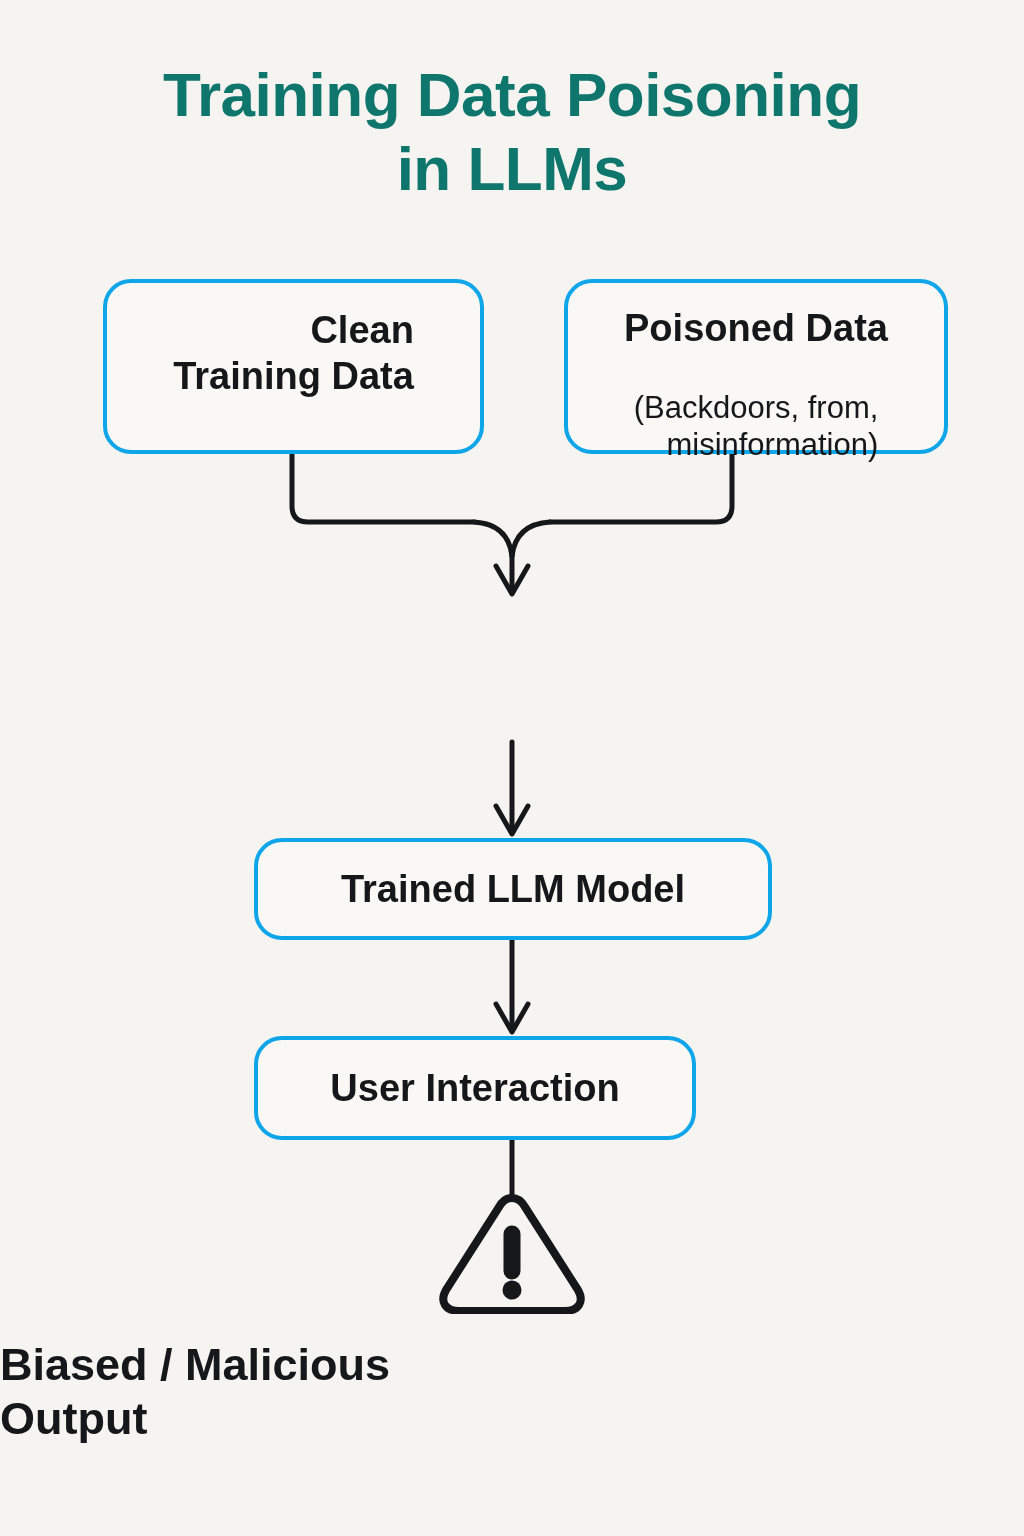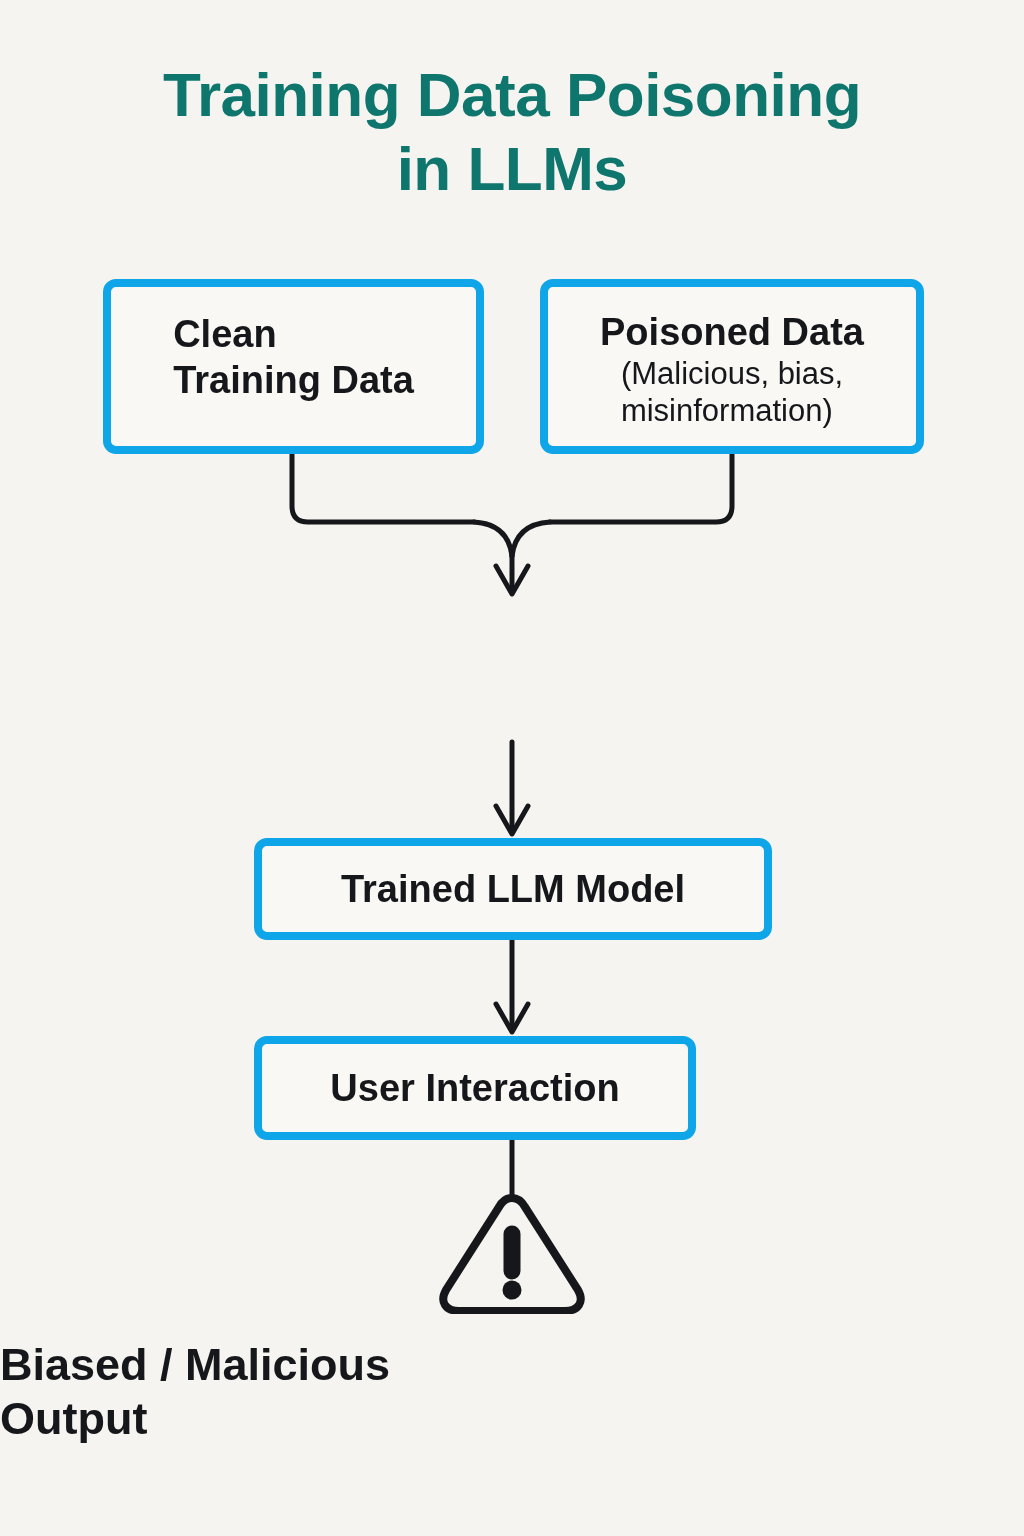--- a/index.html
+++ b/index.html
@@ -38,27 +38,27 @@
     font-weight: bold;
     letter-spacing: -0.5px;
     color: #0f766e;
     white-space: pre-line;
   }
 
   .node {
     position: absolute;
     box-sizing: border-box;
     background: #faf8f5;
-    border: 8px solid #0ea5e9;
-    border-radius: 13px;
+    border: 4px solid #0ea5e9;
+    border-radius: 28px;
     display: flex;
     flex-direction: column;
     align-items: center;
     justify-content: center;
-    text-align: left;
+    text-align: right;
     color: #15171a;
     padding: 4px 10px;
   }
   .node .ttl {
     font-size: 38px;
     line-height: 46px;
     font-weight: bold;
     white-space: pre-line;
   }
   .node .sub {
@@ -68,23 +68,24 @@
     white-space: pre-line;
   }
 
   
   #node-clean {
     left: 103px; top: 279px; width: 381px; height: 175px;
     justify-content: flex-start;
     padding-top: 24px;
   }
   #node-poisoned {
-    left: 540px; top: 279px; width: 384px; height: 175px;
+    left: 564px; top: 279px; width: 384px; height: 175px;
     justify-content: flex-start;
     padding-top: 22px;
+    gap: 38px;
   }
   #node-training {
     left: 254px; top: 598px; width: 518px; height: 144px;
     justify-content: flex-start;
     padding-top: 20px;
   }
   #node-model {
     left: 254px; top: 838px; width: 518px; height: 102px;
   }
   #node-user {
@@ -142,21 +143,21 @@
     </g>
   </svg>
 
   <div class="node" id="node-clean">
     <div class="ttl">Clean
 Training Data</div>
   </div>
 
   <div class="node" id="node-poisoned">
     <div class="ttl">Poisoned Data</div>
-    <div class="sub">(Malicious, bias,
+    <div class="sub">(Backdoors, from,
 misinformation)</div>
   </div>
 
 
   <div class="node" id="node-model">
     <div class="ttl">Trained LLM Model</div>
   </div>
 
   <div class="node" id="node-user">
     <div class="ttl">User Interaction</div>

